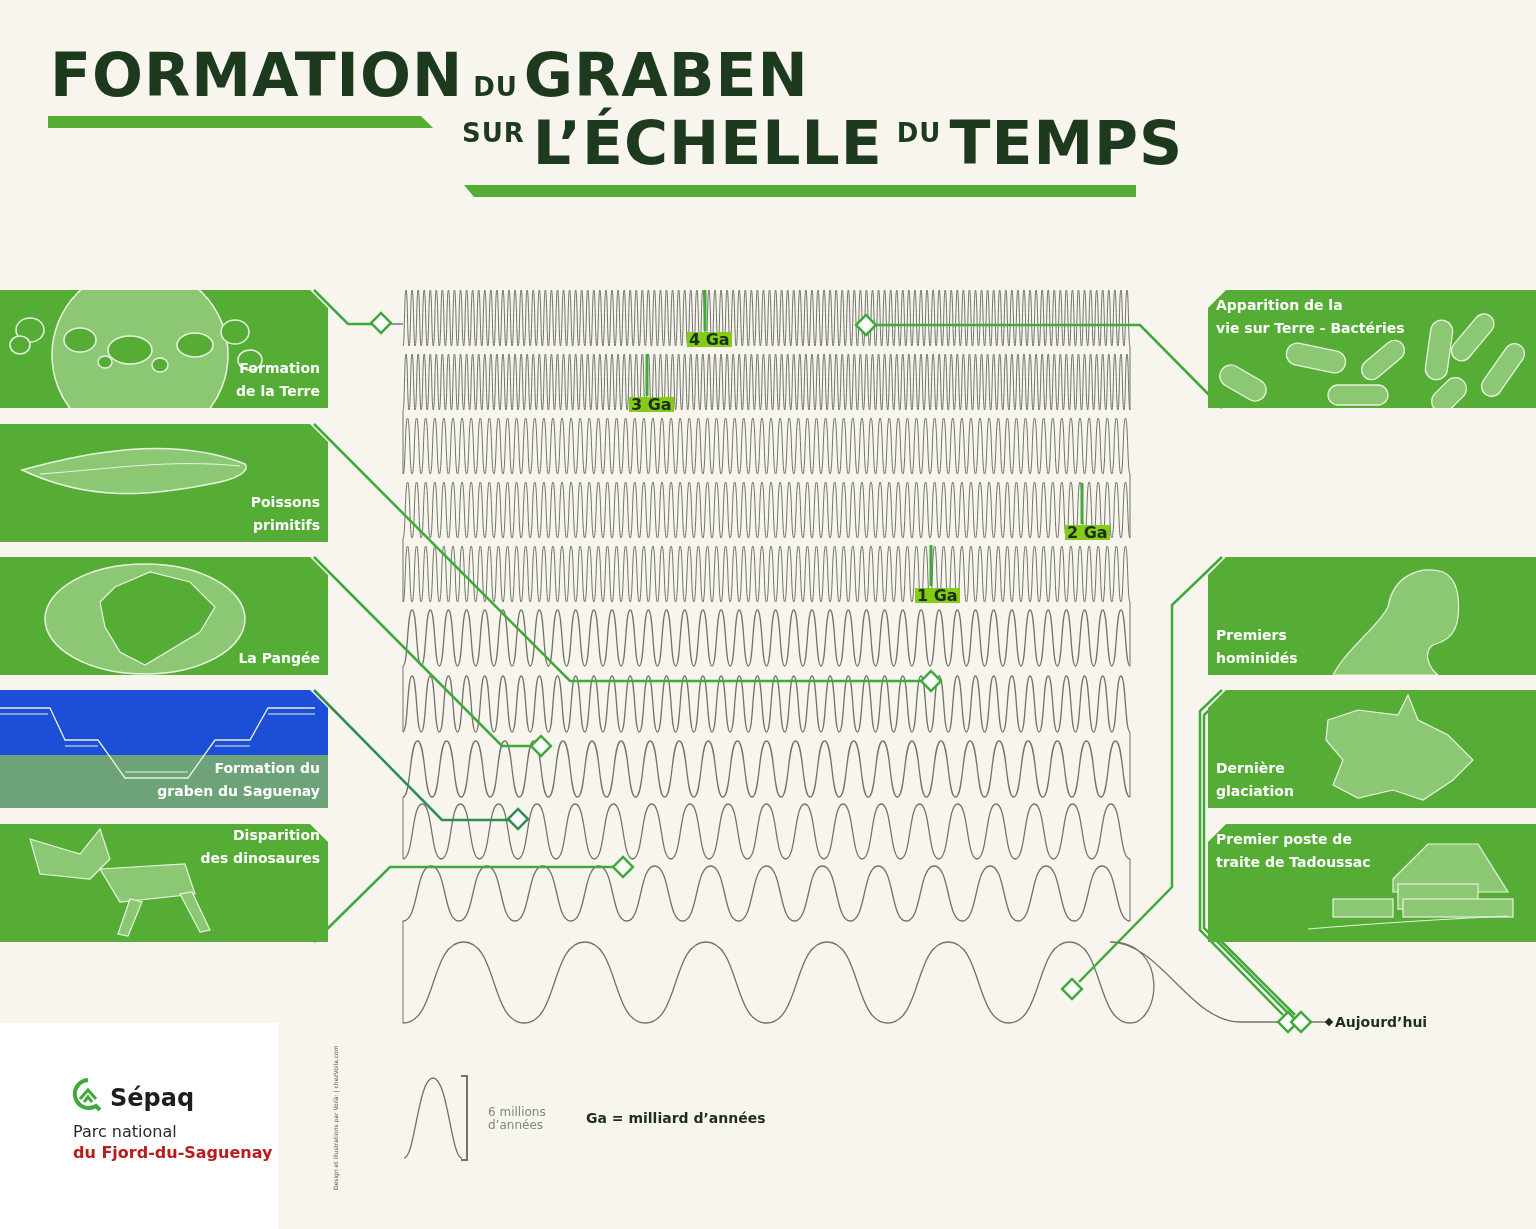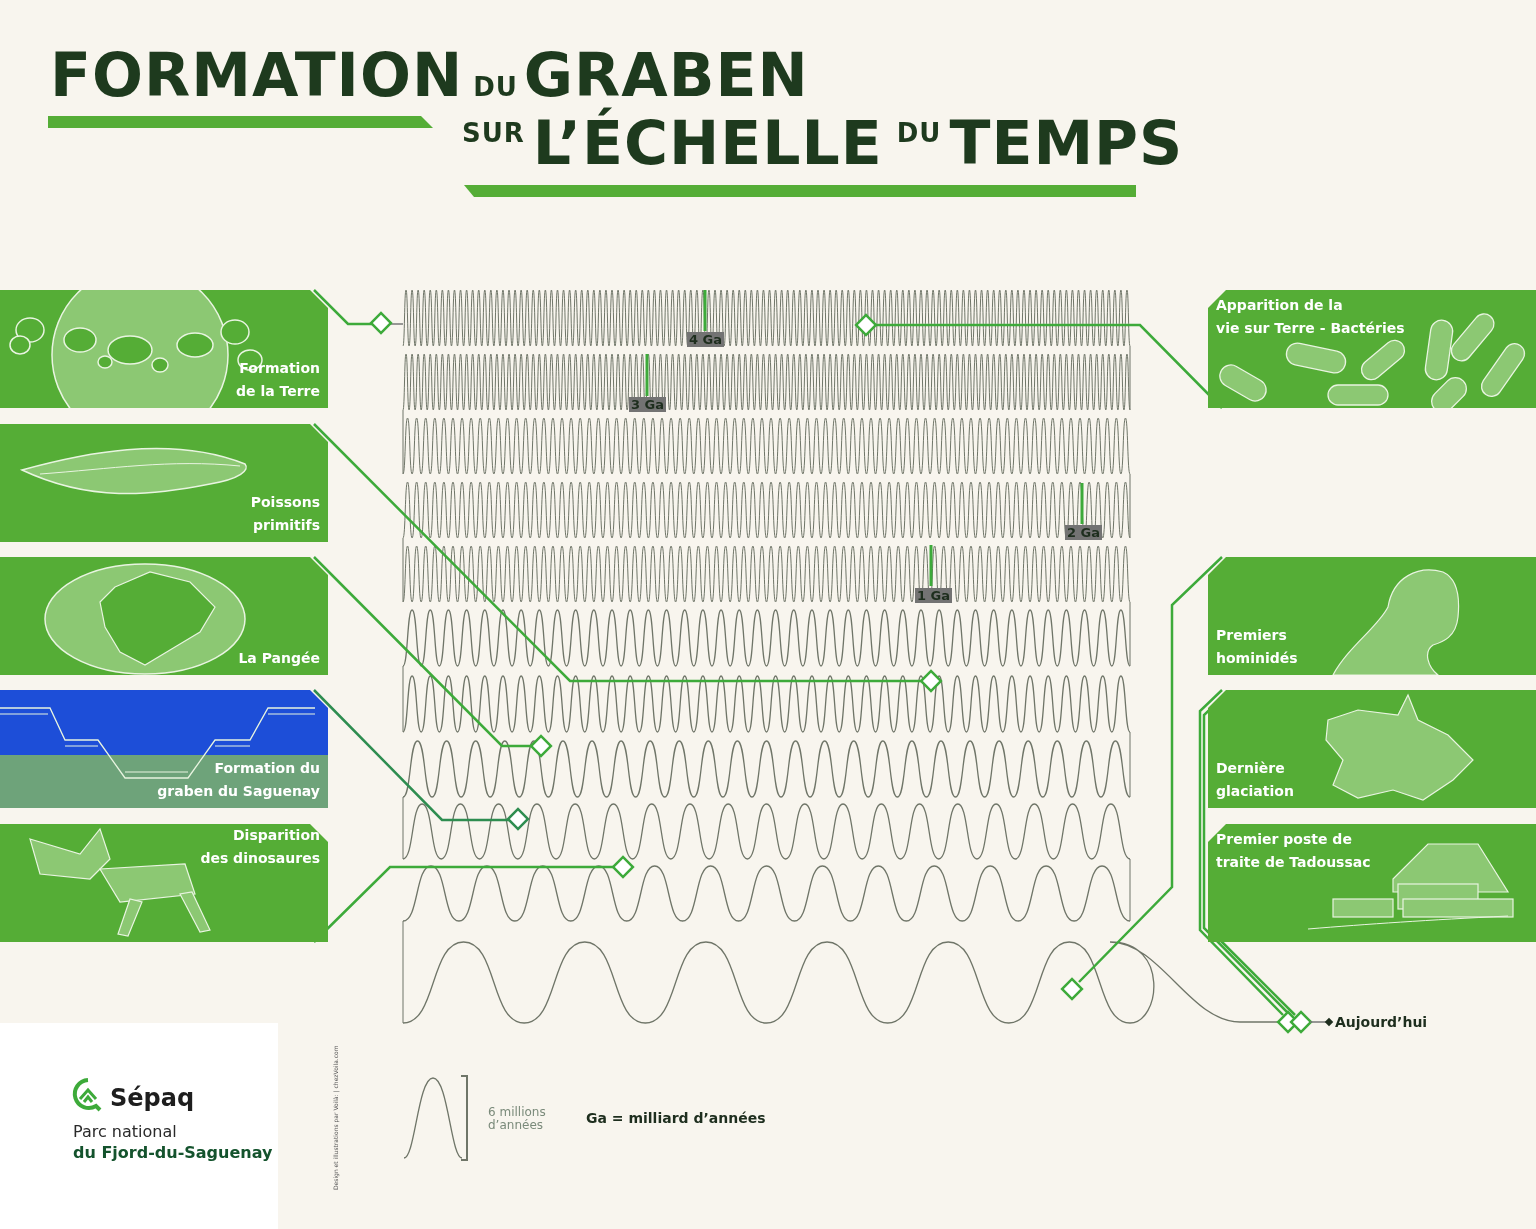--- a/index.html
+++ b/index.html
@@ -9,21 +9,21 @@
   .big{font-size:60px;}
   .small{font-size:26px;}
   .panel{position:absolute;width:328px;height:118px;background:#55ad36;overflow:hidden;}
   .panel.left{left:0;clip-path:polygon(0 0,310px 0,328px 18px,328px 100%,0 100%);}
   .panel.right{left:1208px;clip-path:polygon(18px 0,100% 0,100% 100%,0 100%,0 18px);}
   .panel.dark{background:#1d4ed8;}
   .panel .lbl{position:absolute;color:#fff;font-weight:bold;font-size:14px;line-height:23px;font-family:"DejaVu Sans",sans-serif;}
   .panel.left .lbl{right:8px;bottom:5px;text-align:right;}
   .panel.right .lbl{left:8px;text-align:left;}
   .panel svg{position:absolute;left:0;top:0;}
-  .ga{position:absolute;font-size:13px;font-weight:bold;color:#1e2e1e;background:#737373;padding:0 2px;line-height:15px;}
+  .ga{position:absolute;font-size:16px;font-weight:bold;color:#1e2e1e;background:#84cc16;padding:0 2px;line-height:15px;}
   .logo-block{position:absolute;left:0;top:1023px;width:278px;height:206px;background:#ffffff;}
   .credit{position:absolute;left:332px;top:1190px;transform:rotate(-90deg);transform-origin:0 0;font-size:6px;color:#555;white-space:nowrap;}
 </style>
 </head>
 <body>
 
 <div>
   <div class="title-line" style="left:50px;top:40px;">
     <span class="big">FORMATION</span><span class="small" style="margin:0 6px 0 10px;">DU</span><span class="big">GRABEN</span>
   </div>
@@ -208,21 +208,21 @@
   <div class="lbl" style="top:4px;"><span>Premier poste de</span><br><span>traite de Tadoussac</span></div>
 </div>
 
 <div class="logo-block">
   <svg class="abs" style="left:70px;top:54px;" width="36" height="36" viewBox="0 0 36 36">
     <path d="M18,3 A14,14 0 1 0 26,29 L30,33" fill="none" stroke="#3daa3a" stroke-width="4"></path>
     <path d="M10,22 L18,13 L26,22 M14,25 L18,20 L22,25" fill="none" stroke="#3daa3a" stroke-width="3"></path>
   </svg>
   <span class="abs" style="left:110px;top:61px;font-size:24px;font-weight:bold;color:#1e1e1e;">Sépaq</span>
   <span class="abs" style="left:73px;top:99px;font-size:16px;color:#2a2a2a;">Parc national</span>
-  <span class="abs" style="left:73px;top:120px;font-size:16px;font-weight:bold;color:#14532d;">du Fjord-du-Saguenay</span>
+  <span class="abs" style="left:73px;top:120px;font-size:16px;font-weight:bold;color:#b91c1c;">du Fjord-du-Saguenay</span>
 </div>
 <span class="credit">Design et illustrations par Voilà: | chezVoila.com</span>
 
 <svg class="abs" style="left:400px;top:1072px;" width="75" height="92" viewBox="0 0 75 92">
   <path d="M4,86 C15,86 18,6 33,6 C48,6 51,86 62,86" fill="none" stroke="#6f7568" stroke-width="1.3"></path>
   <path d="M61,4 L67,4 L67,88 L61,88" fill="none" stroke="#6f7568" stroke-width="2"></path>
 </svg>
 <div class="abs" style="left:488px;top:1106px;font-size:12px;line-height:13px;color:#7a8a7a;">
   <span>6 millions</span><br><span>d’années</span>
 </div>

